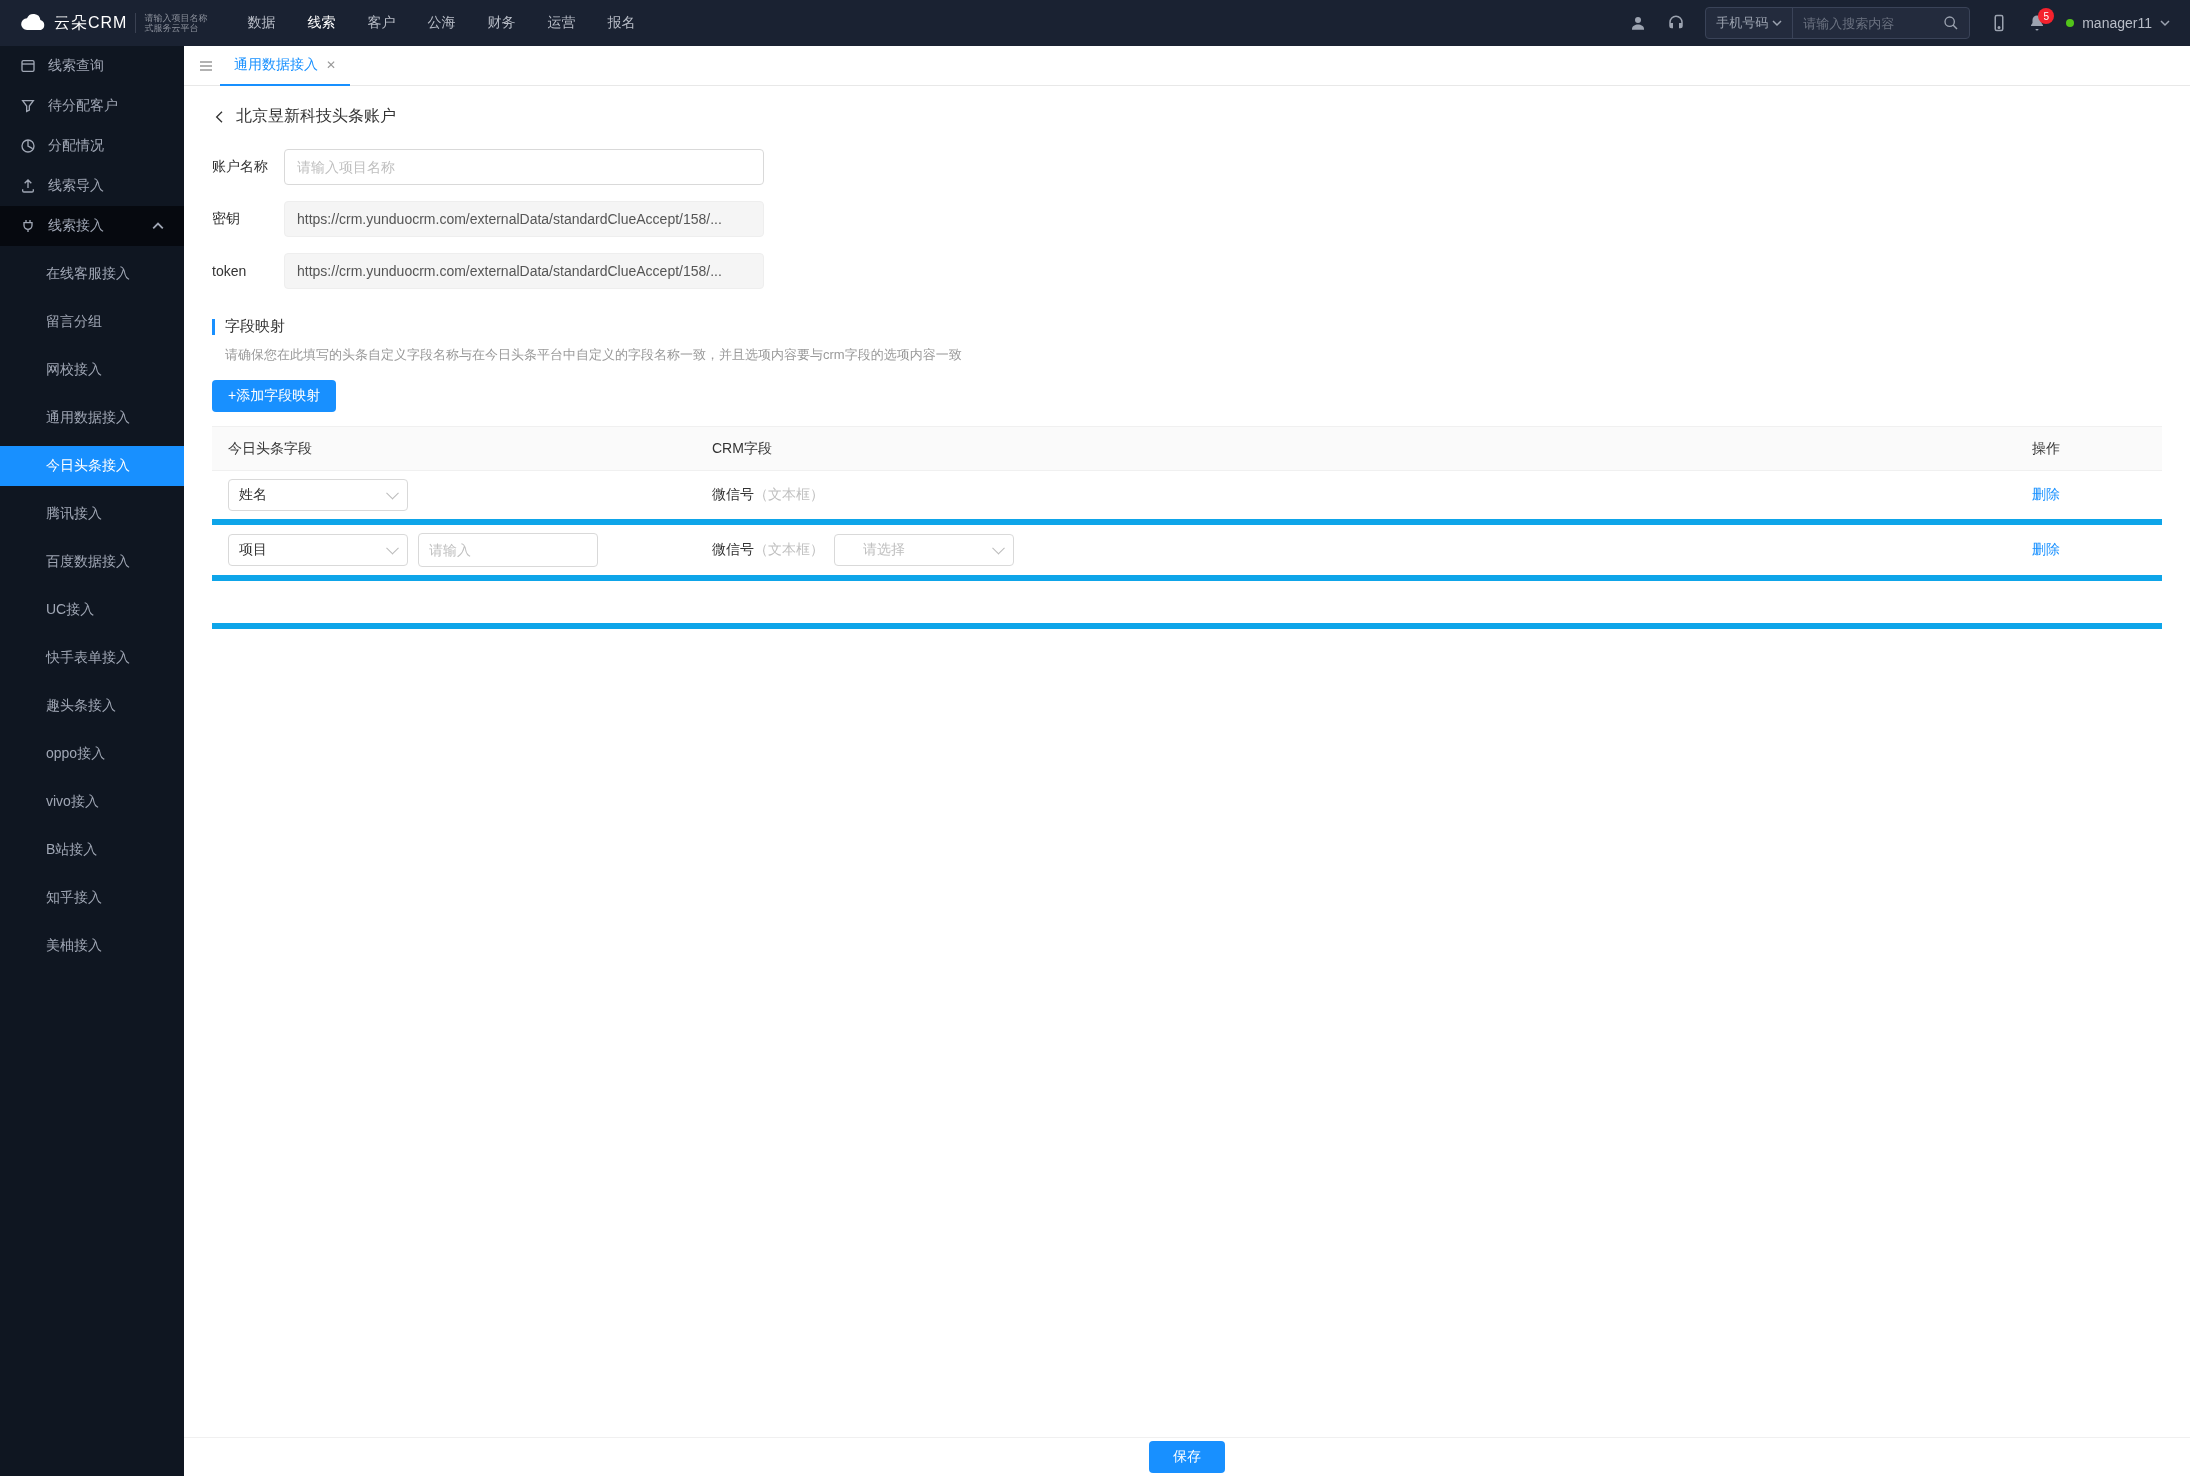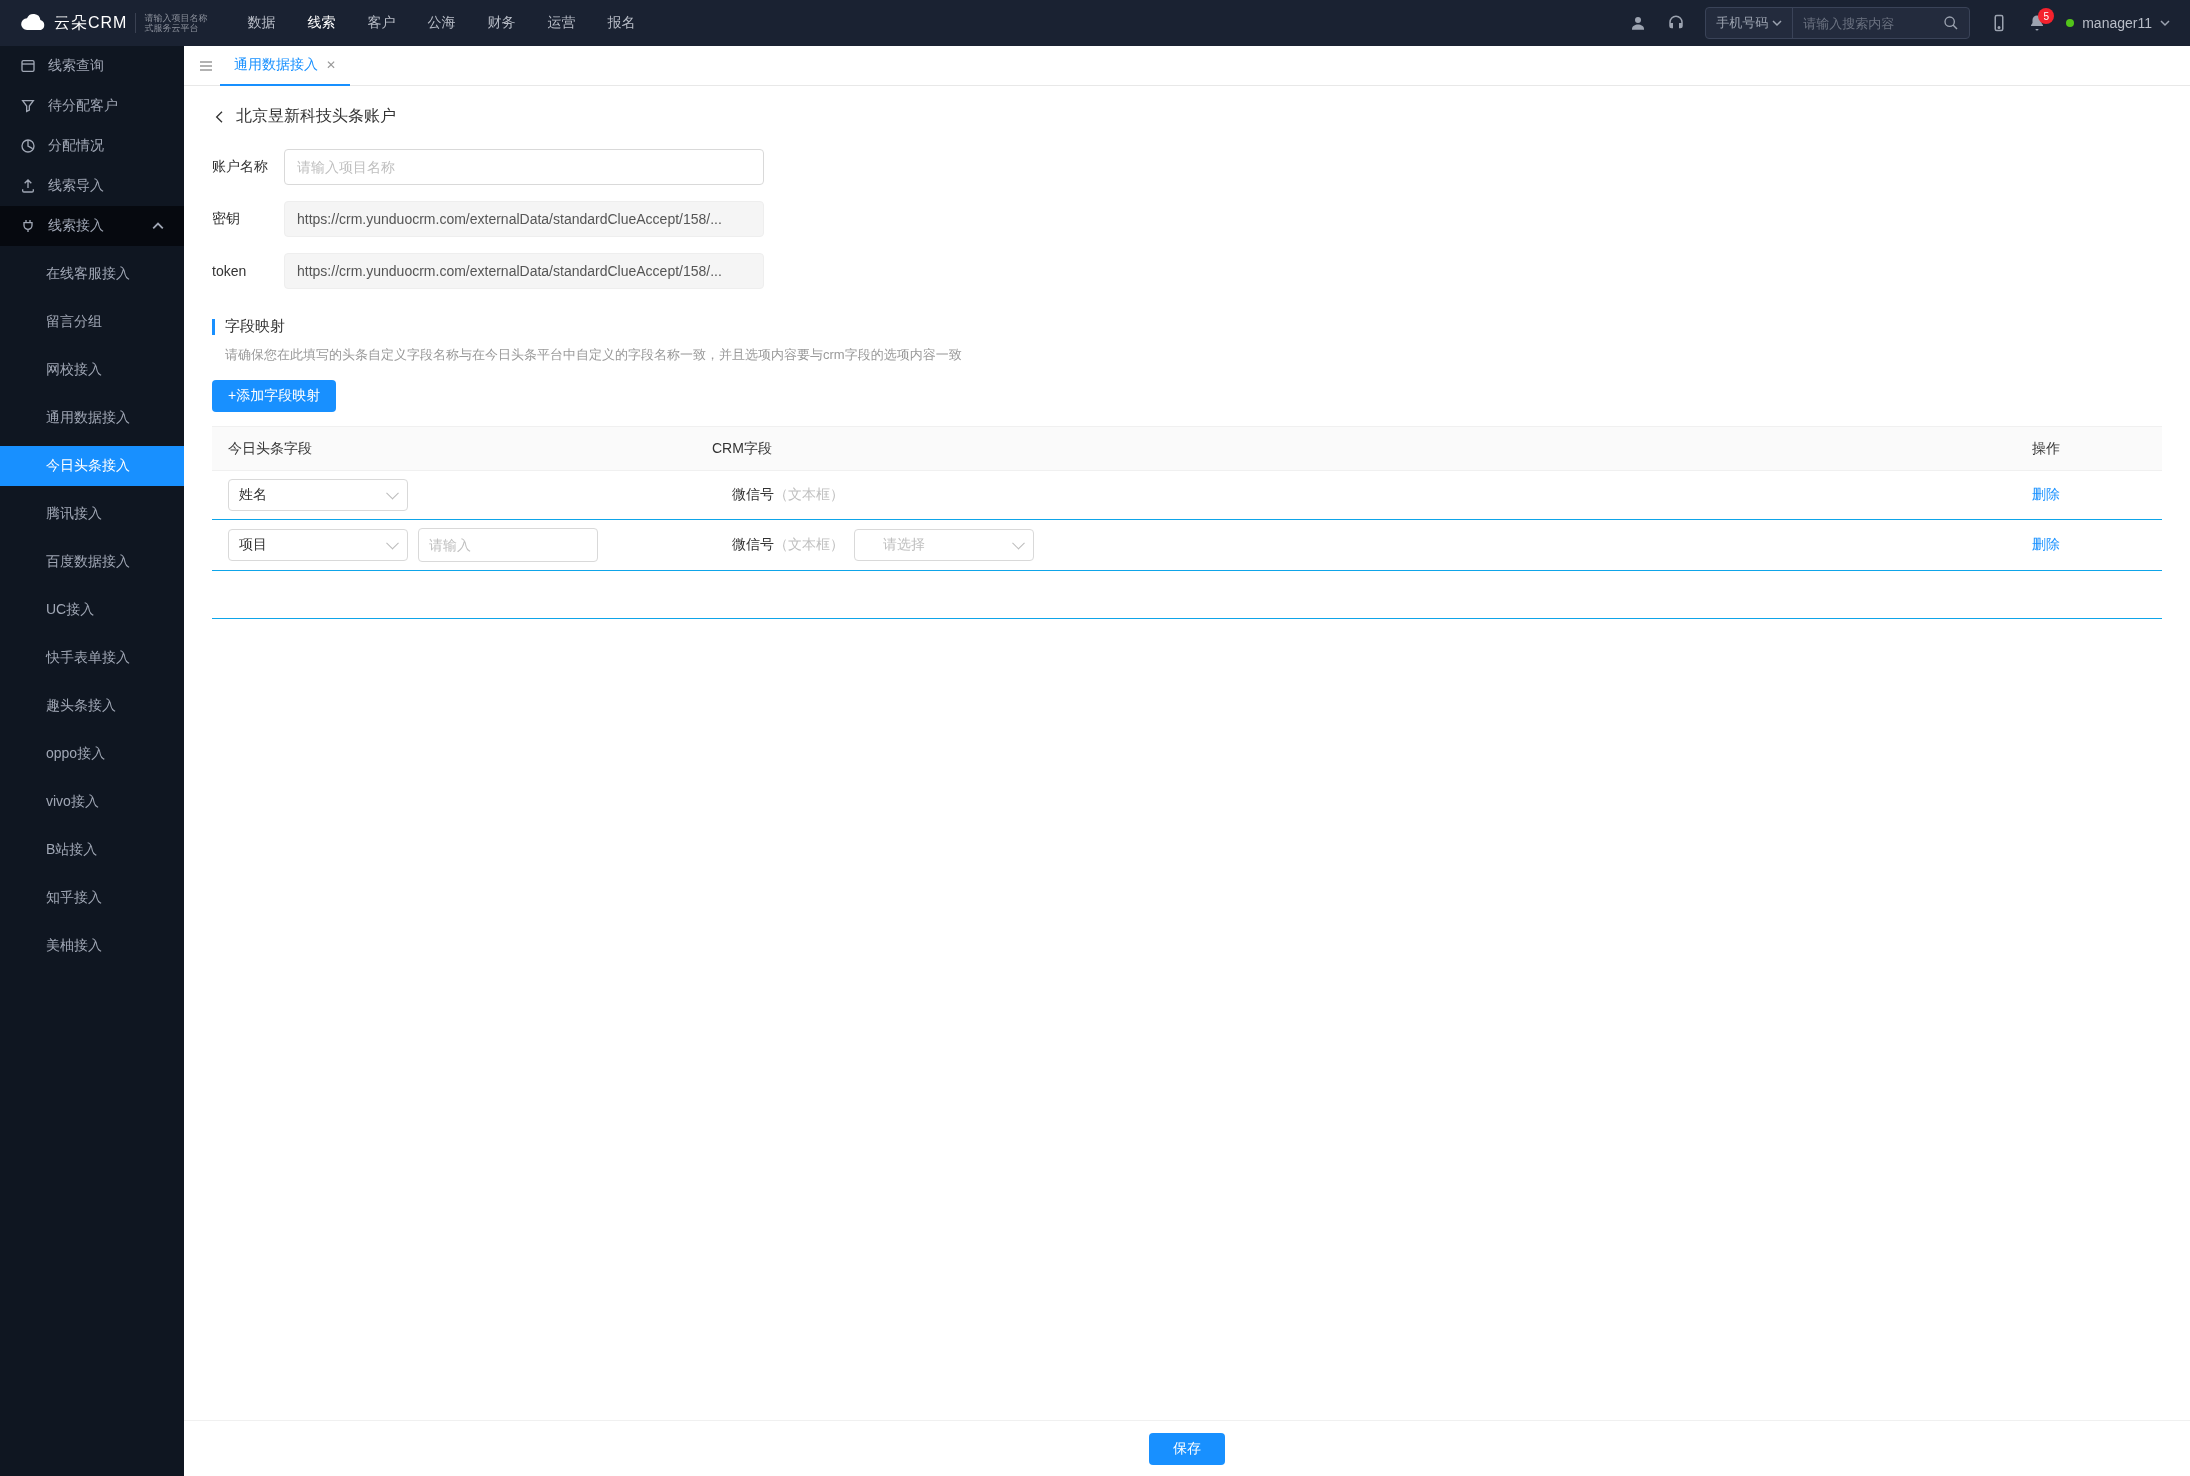--- a/index.html
+++ b/index.html
@@ -55,33 +55,33 @@
 
 .section-title { display: flex; align-items: center; gap: 10px; font-size: 15px; font-weight: 500; margin-top: 28px; margin-bottom: 10px; }
 .section-bar { width: 3px; height: 16px; background: #1890ff; }
 .section-hint { color: #999; font-size: 13px; margin-bottom: 16px; padding-left: 13px; }
 
 .btn { display: inline-flex; align-items: center; justify-content: center; height: 32px; padding: 0 16px; border-radius: 4px; border: none; cursor: pointer; font-size: 14px; }
 .btn-primary { background: #1890ff; color: #fff; }
 
 .table { width: 100%; margin-top: 14px; border-top: 1px solid #f0f0f0; }
 .table-head { display: flex; background: #fafafa; height: 44px; align-items: center; border-bottom: 1px solid #f0f0f0; font-weight: 400; }
-.table-row { display: flex; align-items: center; min-height: 48px; border-bottom: 1px solid #0ea5e9; padding: 8px 0; gap: 20px; }
+.table-row { display: flex; align-items: center; min-height: 48px; border-bottom: 6px solid #0ea5e9; padding: 8px 0; }
 .col-1 { flex: 0 0 500px; padding-left: 16px; display: flex; gap: 10px; align-items: center; }
 .col-2 { flex: 1; display: flex; gap: 10px; align-items: center; }
 .col-3 { flex: 0 0 130px; }
 .sel { height: 32px; border: 1px solid #d9d9d9; border-radius: 4px; background: #fff; padding: 0 28px 0 10px; font-size: 14px; position: relative; display: flex; align-items: center; cursor: pointer; min-width: 180px; }
 .sel::after { content: ""; position: absolute; right: 10px; top: 50%; width: 8px; height: 8px; border-right: 1px solid #bbb; border-bottom: 1px solid #bbb; transform: translateY(-70%) rotate(45deg); }
 .sel.placeholder { color: #bfbfbf; padding-left: 28px; }
 .sm-input { height: 32px; border: 1px solid #d9d9d9; border-radius: 4px; padding: 16px 10px; font-size: 14px; width: 180px; outline: none; }
 .sm-input::placeholder { color: #bfbfbf; }
 .muted { color: #bfbfbf; }
 .link { color: #1890ff; cursor: pointer; }
 
-.footer { position: fixed; bottom: 0; left: 184px; right: 0; height: 56px; background: #fff; border-top: 1px solid #f0f0f0; display: flex; align-items: center; justify-content: center; }
+.footer { position: fixed; bottom: 0; left: 184px; right: 0; height: 39px; background: #fff; border-top: 1px solid #f0f0f0; display: flex; align-items: center; justify-content: center; }
 
 svg { display: block; }
 </style>
 </head>
 <body>
 
 <div class="header">
   <div class="logo">
     <span class="logo-icon">
       <svg viewBox="0 0 24 24" width="28" height="28" fill="#fff">

